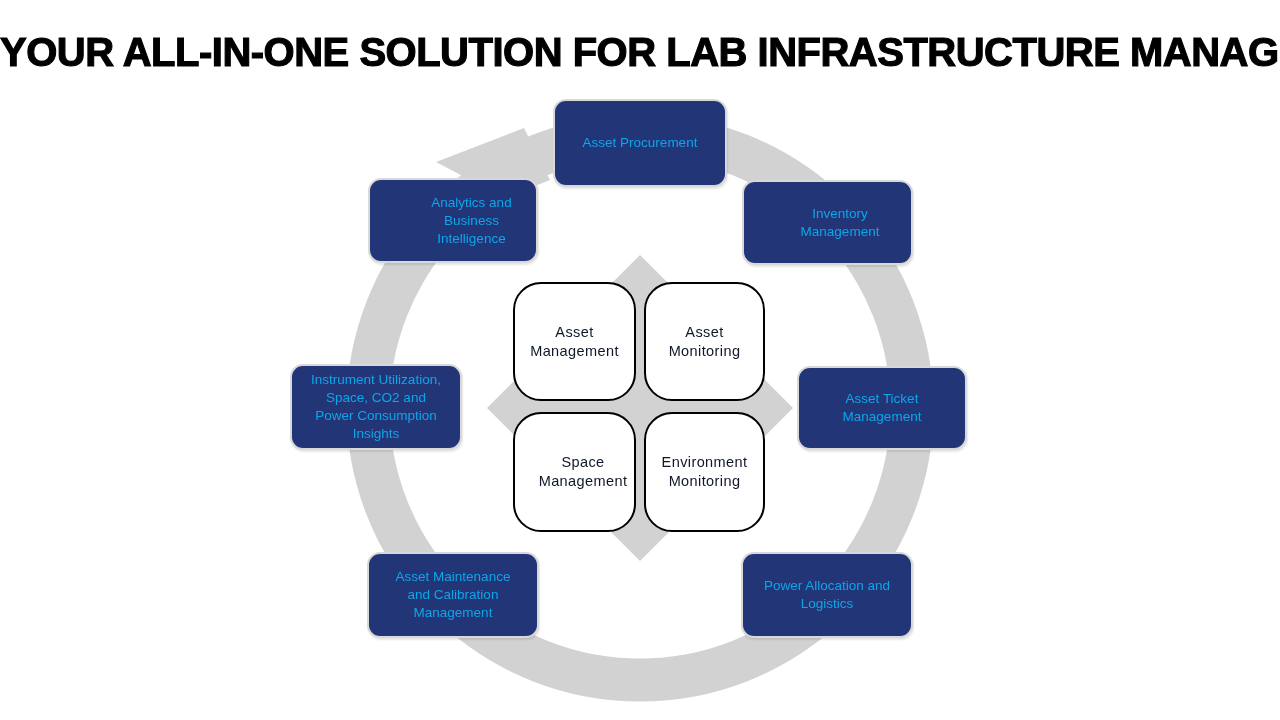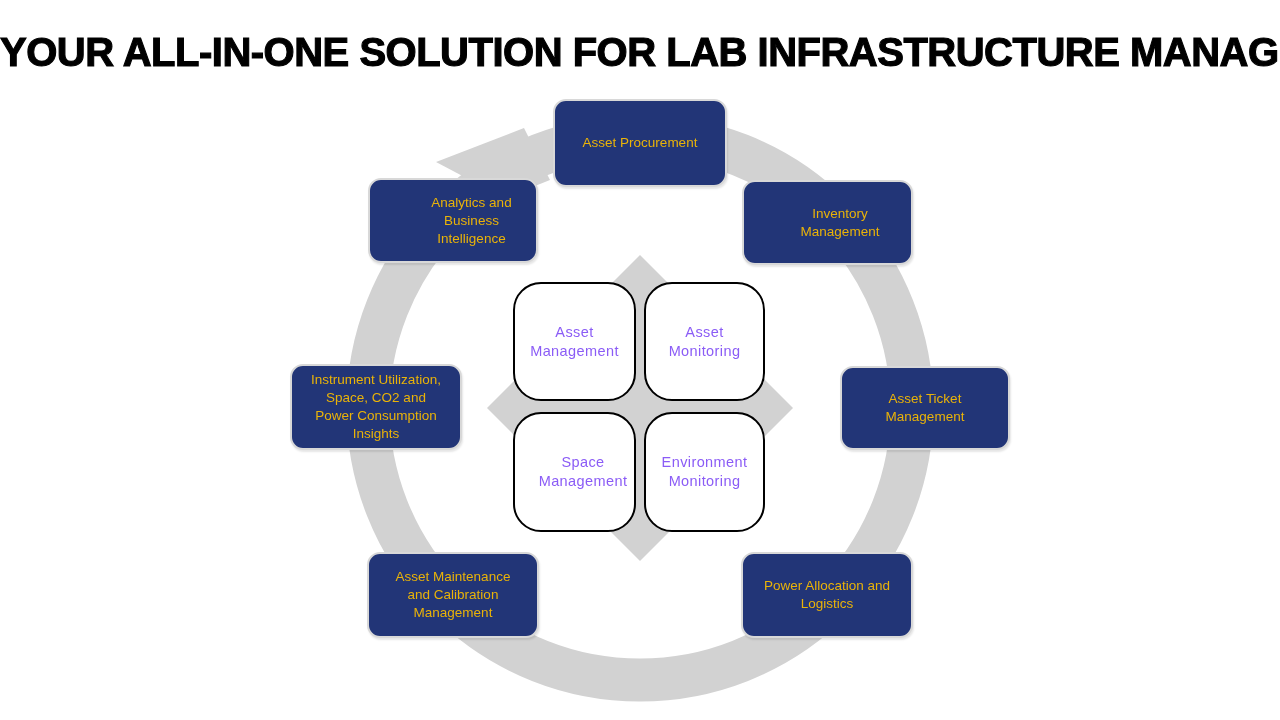--- a/index.html
+++ b/index.html
@@ -40,40 +40,40 @@
     display: flex;
     align-items: center;
     justify-content: center;
     text-align: center;
     white-space: pre-line;
   }
   .bluebox {
     background: #223577;
     border: 2px solid #d8d8d8;
     border-radius: 13px;
-    color: #eab308;
+    color: #0ea5e9;
     font-size: 13.5px;
     line-height: 18px;
     box-shadow: 1px 2px 2px rgba(0,0,0,0.10);
     padding: 3px;
   }
   .whitebox {
     background: #ffffff;
     border: 2px solid #000000;
     border-radius: 28px;
-    color: #8b5cf6;
+    color: #0f172a;
     font-size: 14.5px;
     line-height: 19px;
     letter-spacing: 0.4px;
     padding: 3px;
   }
   
   .b-procurement { left: 553px; top:  99px; width: 174px; height: 88px; }
   .b-inventory   { left: 742px; top: 180px; width: 171px; height: 85px; padding-left: 28px; }
-  .b-ticket      { left: 840px; top: 366px; width: 170px; height: 84px; }
+  .b-ticket      { left: 797px; top: 366px; width: 170px; height: 84px; }
   .b-allocation  { left: 741px; top: 552px; width: 172px; height: 86px; }
   .b-testbench   { left: 553px; top: 628px; width: 174px; height: 88px; }
   .b-maintenance { left: 367px; top: 552px; width: 172px; height: 86px; }
   .b-instrument  { left: 290px; top: 364px; width: 172px; height: 86px; }
   .b-analytics   { left: 368px; top: 178px; width: 170px; height: 85px; padding-left: 40px; }
   
   .w-asset { left: 513px; top: 282px; width: 123px; height: 119px; }
   .w-power { left: 644px; top: 282px; width: 121px; height: 119px; }
   .w-space { left: 513px; top: 412px; width: 123px; height: 120px; padding-left: 20px; }
   .w-env   { left: 644px; top: 412px; width: 121px; height: 120px; }

